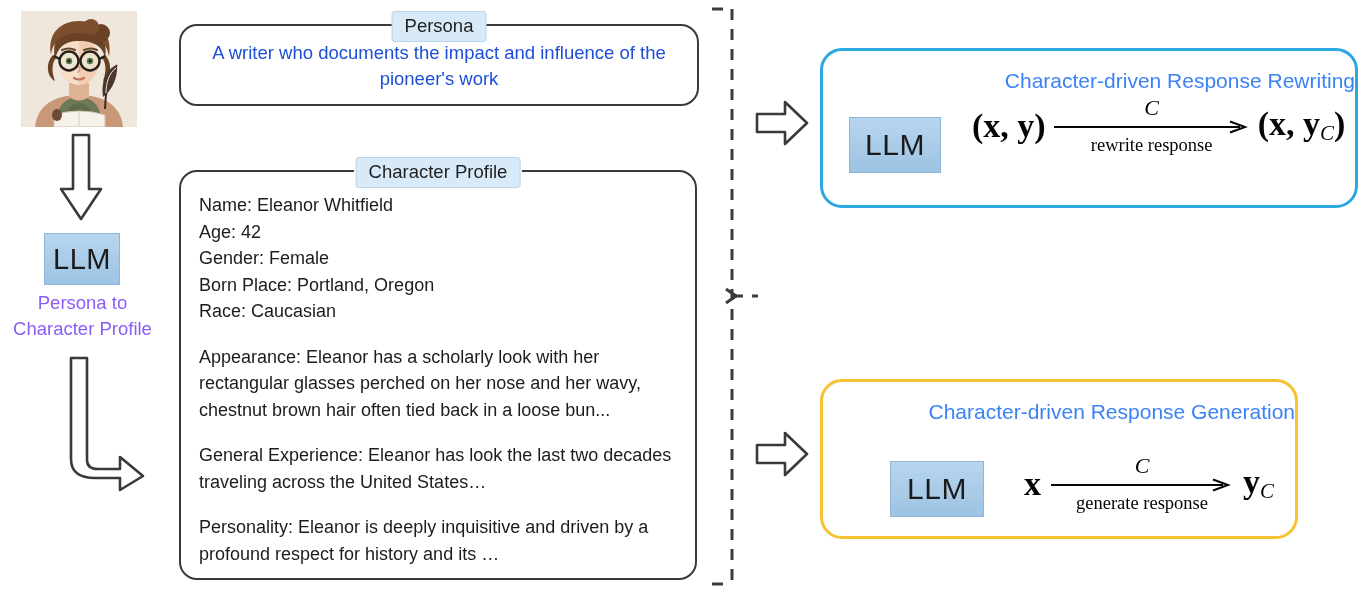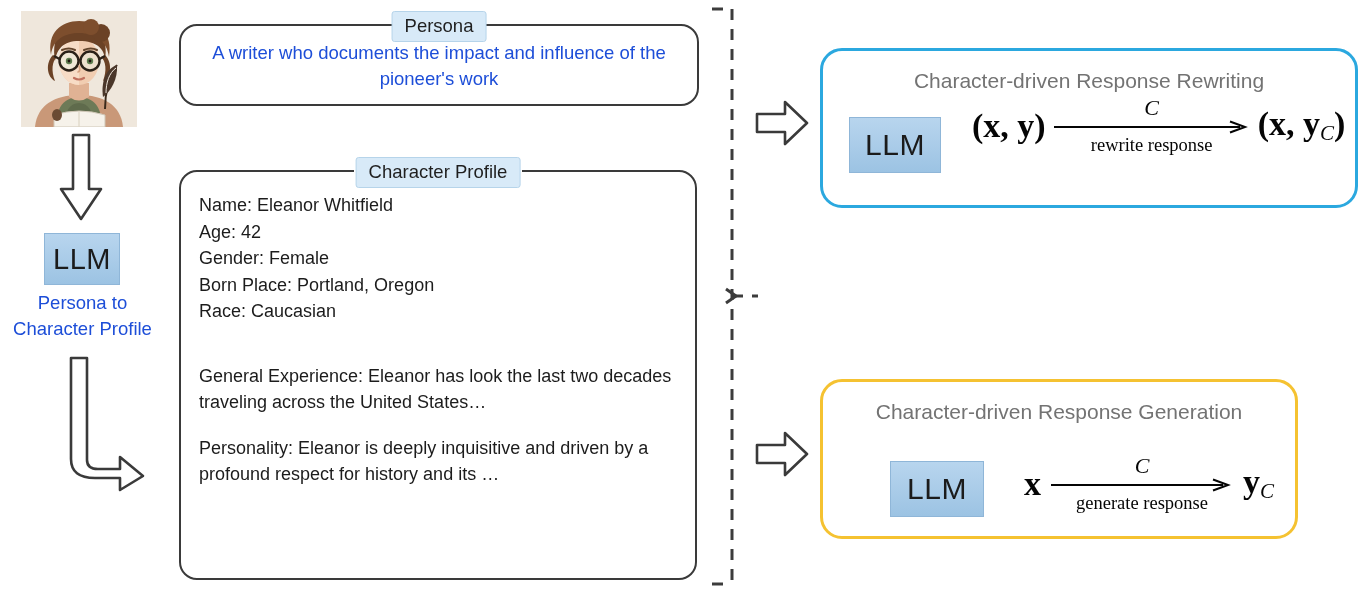--- a/index.html
+++ b/index.html
@@ -49,21 +49,21 @@
   #llm-generate{left: 890px; top: 461px; width: 92px;  height: 54px; font-size: 30px; }
 
   #persona-to-profile-caption {
     position: absolute;
     left: 0px;
     top: 290px;
     width: 165px;
     text-align: center;
     font-size: 18.5px;
     line-height: 26px;
-    color: #1d4ed8;
+    color: #8b5cf6;
   }
 
   
   .titled-box {
     position: absolute;
     border: 2.4px solid #3a3a3a;
     border-radius: 18px;
     background: #ffffff;
     box-sizing: border-box;
   }
@@ -134,23 +134,23 @@
     border-radius: 22px;
     background: #ffffff;
     box-sizing: border-box;
   }
   #rewrite-panel  { left: 820px; top: 48px;  width: 538px; height: 160px; border: 3px solid #2bA8DF; }
   #generate-panel { left: 820px; top: 379px; width: 478px; height: 160px; border: 3px solid #F5C231; }
 
   .panel-title {
     position: absolute;
     left: 0; right: 0; top: 18px;
-    text-align: center;
+    text-align: right;
     font-size: 21px;
-    color: #737373;
+    color: #3b82f6;
   }
 
   
   .formula {
     position: absolute;
     font-family: "Liberation Serif", serif;
     color: #050505;
     display: flex;
     align-items: center;
   }
@@ -297,20 +297,23 @@
     </p>
     <p class="profile-line">
       <span class="fld">Born Place</span><span>: </span><span>Portland, Oregon</span>
     </p>
     <p class="profile-line">
       <span class="fld">Race</span><span>: </span><span>Caucasian</span>
     </p>
 
     <div class="profile-gap"></div>
 
+    <p class="profile-para">
+      <span class="fld">Appearance</span><span>: </span><span>Eleanor has a scholarly look with her rectangular glasses perched on her nose and her wavy, chestnut brown hair often tied back in a loose bun...</span>
+    </p>
 
     <div class="profile-gap"></div>
 
     <p class="profile-para">
       <span class="fld">General Experience</span><span>: </span><span>Eleanor has look the last two decades traveling across the United States…</span>
     </p>
 
     <div class="profile-gap"></div>
 
     <p class="profile-para">

